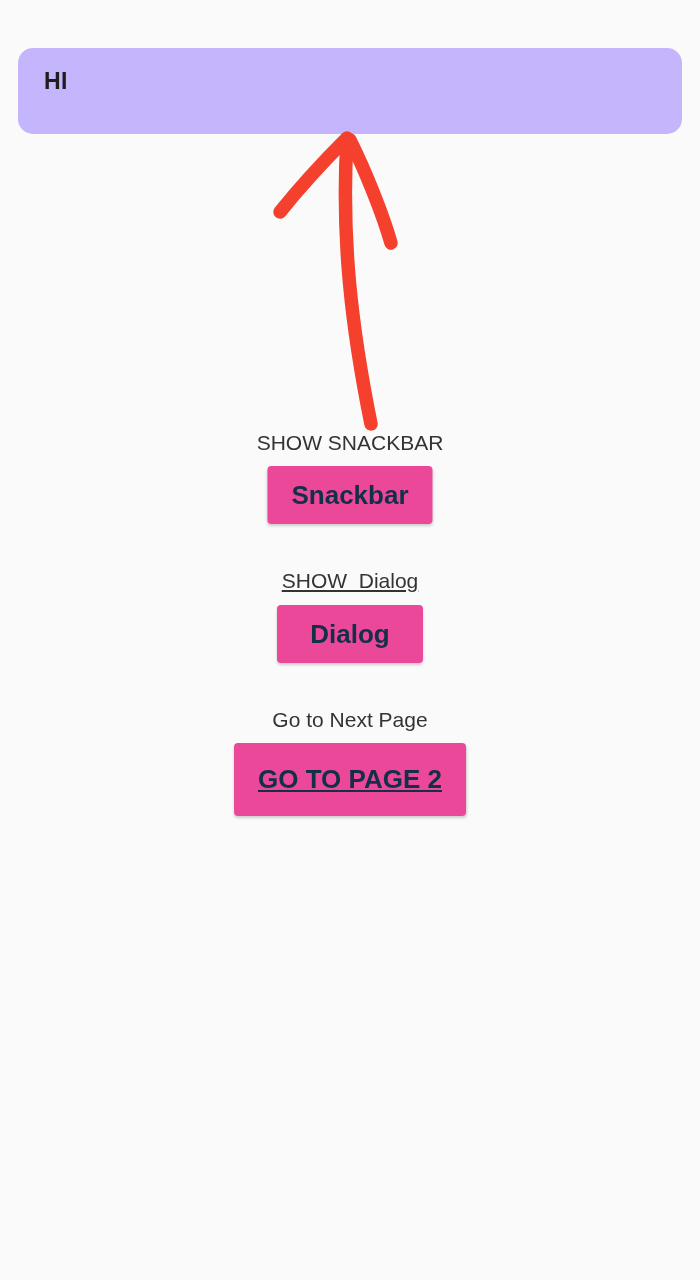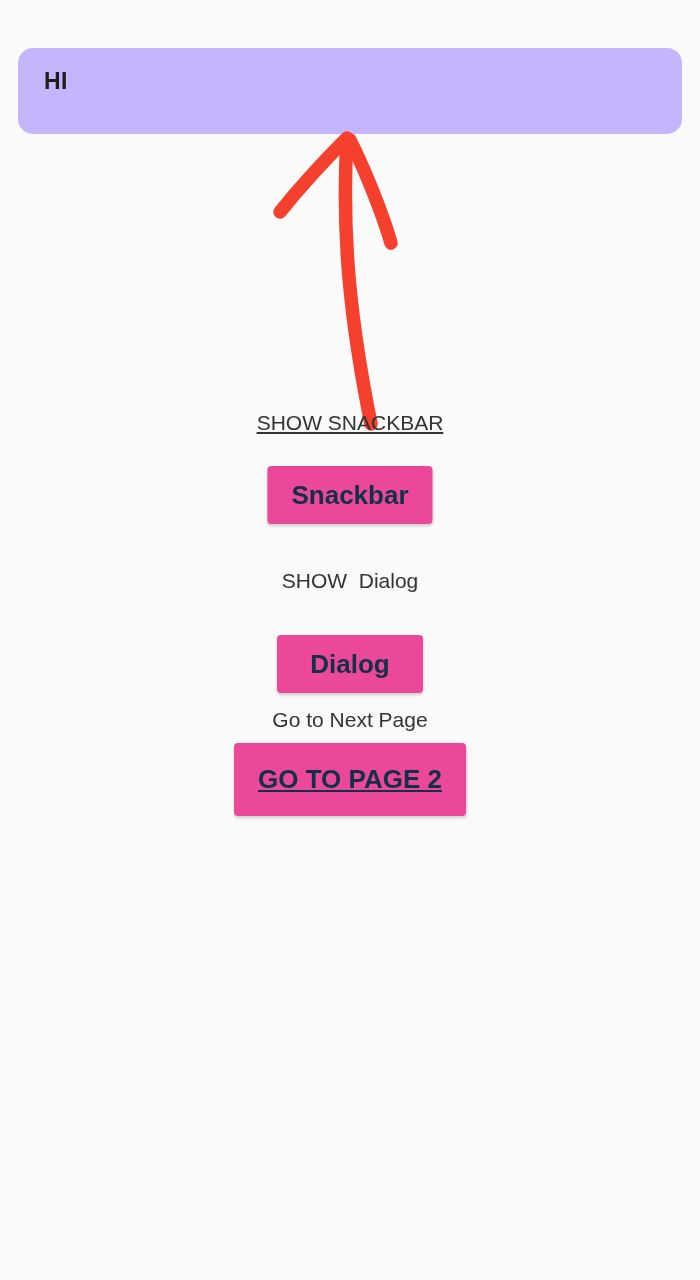--- a/index.html
+++ b/index.html
@@ -76,24 +76,24 @@
     font-weight: bold;
     display: flex;
     align-items: center;
     justify-content: center;
     box-sizing: border-box;
     padding: 0 24px;
     box-shadow: 0 2px 3px rgba(0,0,0,0.18);
     cursor: pointer;
     white-space: pre;
   }
-  #label-snackbar { top: 411px; text-decoration: underline; }
+  #label-snackbar { top: 431px; }
   #btn-snackbar   { top: 466px; min-width: 151px; }
-  #label-dialog   { top: 569px; }
-  #btn-dialog     { top: 635px; min-width: 146px; }
+  #label-dialog   { top: 569px; text-decoration: underline; }
+  #btn-dialog     { top: 605px; min-width: 146px; }
   #label-page2    { top: 708px; }
   #btn-page2      { top: 743px; min-width: 203px; height: 73px; text-decoration: underline; }
 </style>
 </head>
 <body>
 
 <div class="snackbar">
   <div class="snackbar-title">HI</div>
 </div>
 

